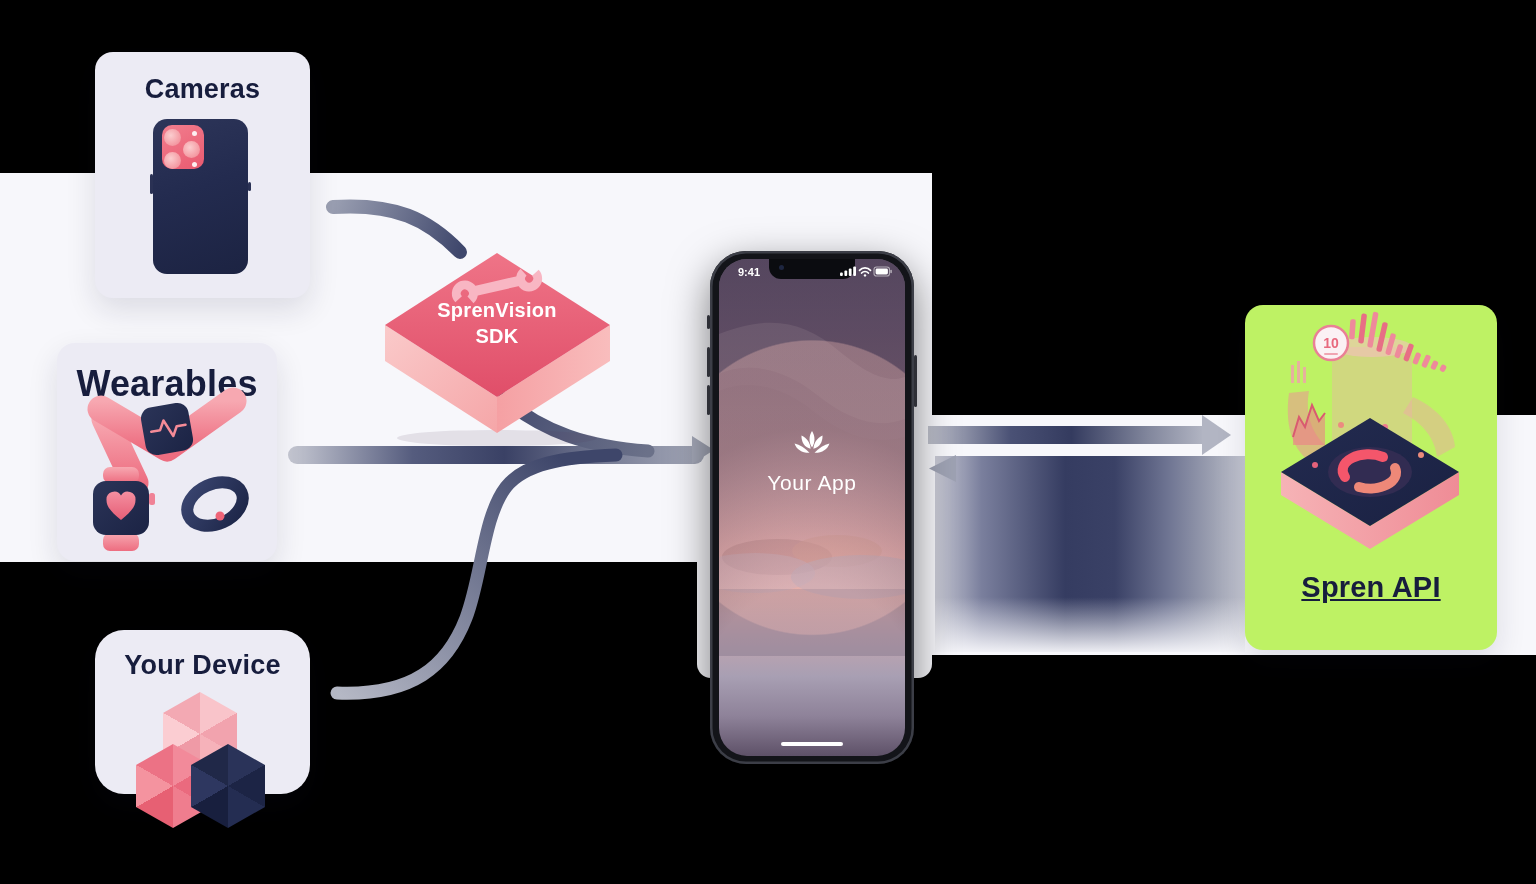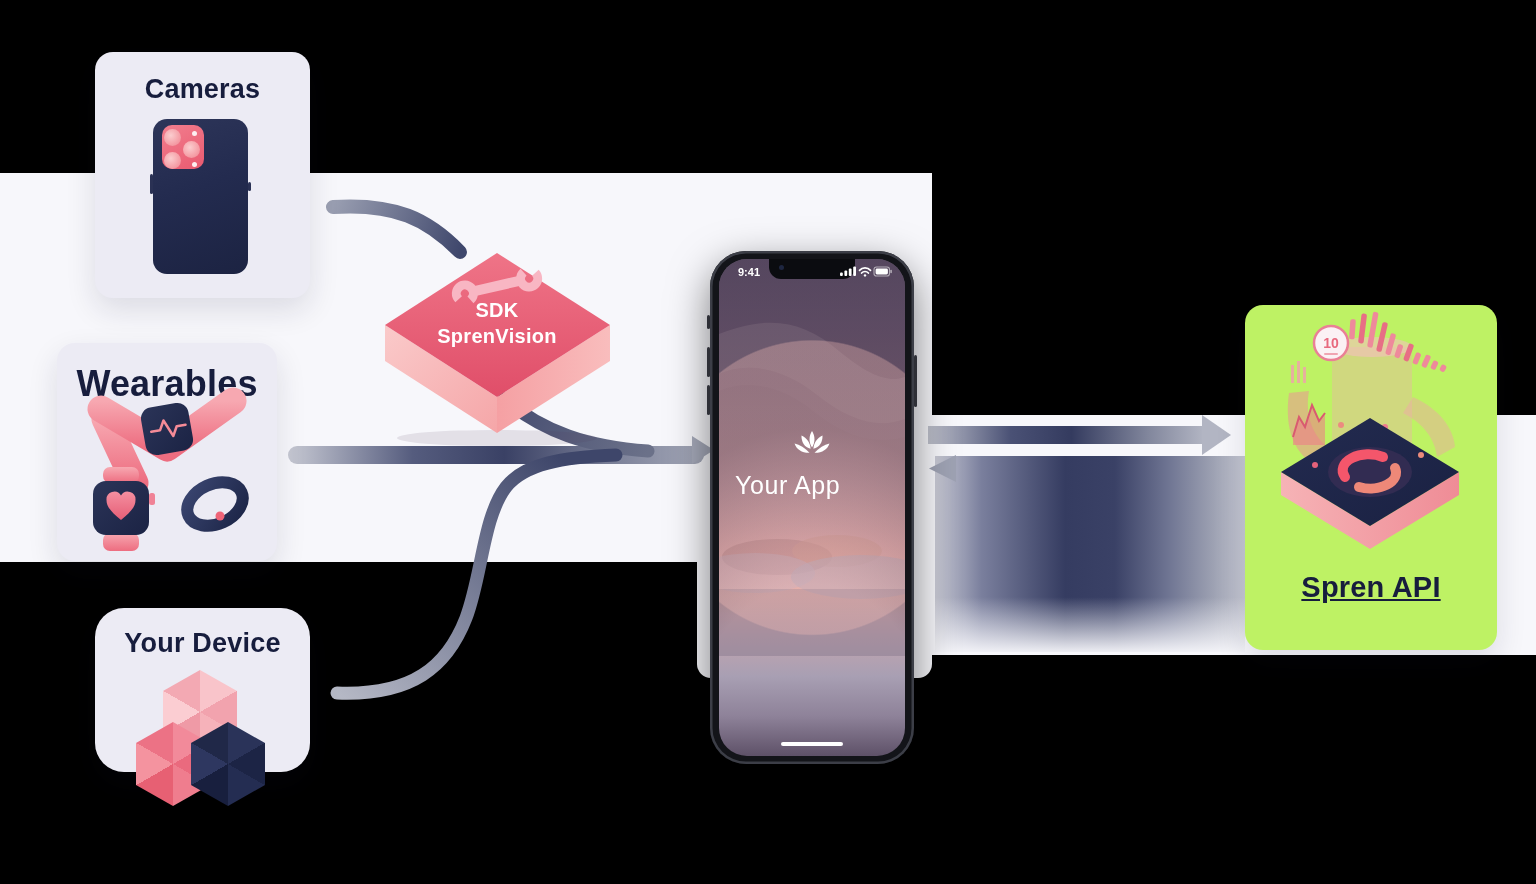--- a/index.html
+++ b/index.html
@@ -17,21 +17,21 @@
   .card{
     background:#ECEBF4;border-radius:18px;
     box-shadow:0 12px 30px rgba(25,25,60,.12);
   }
   .card-title{
     position:absolute;left:0;right:0;text-align:center;
     color:#171D3D;font-weight:700;letter-spacing:.2px;
   }
   #card-cameras{left:95px;top:52px;width:215px;height:246px;}
   #card-wearables{left:57px;top:343px;width:220px;height:218px;}
-  #card-device{left:95px;top:608px;width:215px;height:164px;border-radius:29px;}
+  #card-device{left:95px;top:630px;width:215px;height:164px;border-radius:29px;}
   #card-api{left:1245px;top:305px;width:252px;height:345px;background:#bef264;}
   #card-cameras .card-title{top:22px;font-size:27px;}
   #card-wearables .card-title{top:20px;font-size:36px;}
   #card-device .card-title{top:20px;font-size:27px;}
   #card-api .card-title{top:266px;font-size:29px;text-decoration:underline;}
   
   #cam-phone{
     left:58px;top:67px;width:95px;height:155px;border-radius:14px;
     background:linear-gradient(160deg,#2D3559 0%,#232B4F 45%,#1C2342 100%);
   }
@@ -77,22 +77,22 @@
   }
   #notch{
     position:absolute;left:50%;top:0;transform:translateX(-50%);
     width:86px;height:20px;background:#0B0C10;border-radius:0 0 12px 12px;z-index:5;
   }
   #notch-cam{position:absolute;left:10px;top:6px;width:5px;height:5px;border-radius:50%;background:#1E2640;}
   #status-time{position:absolute;left:19px;top:7px;color:#fff;font-size:11px;font-weight:700;z-index:6;}
   #status-icons{position:absolute;right:13px;top:7px;z-index:6;}
   #lotus{position:absolute;left:50%;top:172px;transform:translateX(-50%);z-index:4;}
   #app-name{
-    position:absolute;left:16px;right:0;top:212px;color:#fff;
-    font-size:25px;font-weight:500;letter-spacing:.6px;z-index:4;
+    position:absolute;left:0;right:0;top:212px;text-align:center;color:#fff;
+    font-size:21px;font-weight:500;letter-spacing:.6px;z-index:4;
   }
   #home-bar{
     position:absolute;left:50%;bottom:10px;transform:translateX(-50%);
     width:62px;height:4.5px;border-radius:3px;background:#fff;z-index:6;
   }
   .phone-btn{position:absolute;background:#2E2F36;border-radius:2px;}
   
   #return-block{
     left:935px;top:456px;width:310px;height:196px;
     background:linear-gradient(90deg,#C9CAD5 0%,#7A7F9D 15%,#353C61 42%,#3A4166 58%,
@@ -175,22 +175,22 @@
     <polygon points="13,77 13,113 125,185 125,149" fill="url(#sdkL)"></polygon>
     <polygon points="238,77 238,113 125,185 125,149" fill="url(#sdkR)"></polygon>
     <polygon points="125,5 238,77 125,149 13,77" fill="url(#sdkTop)"></polygon>
     <g transform="translate(125,38) rotate(-13)">
       <rect x="-28" y="-5" width="56" height="10" rx="5" fill="#F8B6C3"></rect>
       <circle cx="-33" cy="0" r="8.5" fill="none" stroke="#F8B6C3" stroke-width="9" stroke-dasharray="40 13.4" transform="rotate(150 -33 0)"></circle>
       <circle cx="33" cy="0" r="8.5" fill="none" stroke="#F8B6C3" stroke-width="9" stroke-dasharray="40 13.4" transform="rotate(-30 33 0)"></circle>
     </g>
   </svg>
   <div class="abs" id="sdk-text">
+    <div>SprenVision</div>
     <div>SDK</div>
-    <div>SprenVision</div>
   </div>
 
   <div class="abs card" id="card-cameras">
     <div class="card-title">Cameras</div>
     <div class="abs" id="cam-phone">
       <div class="side-btn" style="left:-3px;top:55px;width:3px;height:20px;"></div>
       <div class="side-btn" style="right:-3px;top:63px;width:3px;height:9px;"></div>
       <div class="abs" id="cam-module">
         <div class="lens" style="left:2px;top:4px;"></div>
         <div class="lens" style="left:21px;top:16px;"></div>

